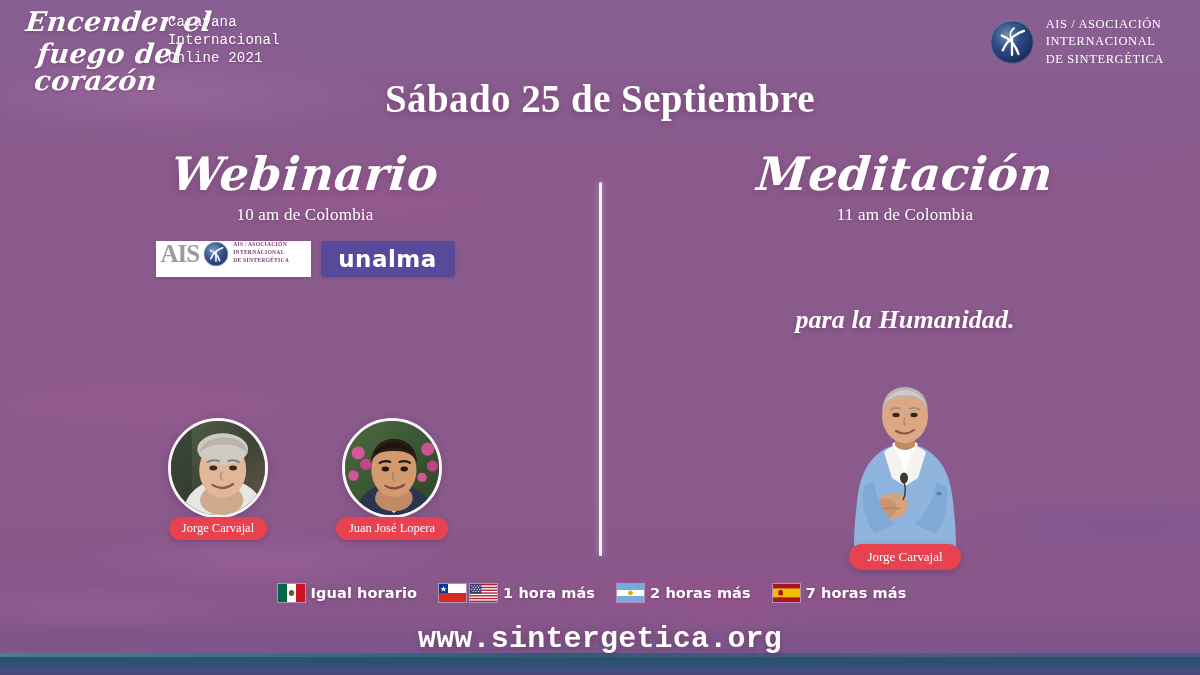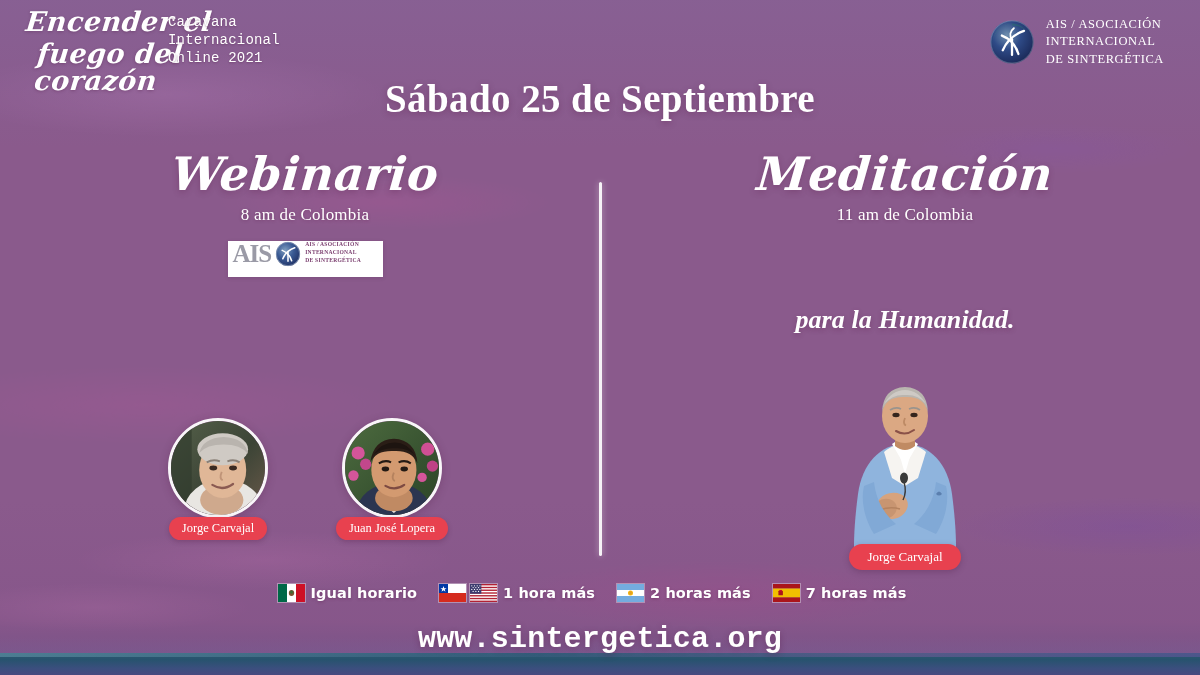--- a/index.html
+++ b/index.html
@@ -234,21 +234,21 @@
       <div>DE SINTERGÉTICA</div>
     </div>
   </div>
 
   <div class="main-title">Sábado 25 de Septiembre</div>
 
   <div class="divider"></div>
 
   <div class="col col-left">
     <div class="col-head">Webinario</div>
-    <div class="col-time">8 am de Colombia</div>
+    <div class="col-time">10 am de Colombia</div>
 
     <div class="logo-row">
       <div class="ais-card">
         <div class="ais-word">AIS</div>
         <svg class="ais-mini" viewBox="0 0 100 100">
           <defs>
             <radialGradient id="gEmb2" cx="38%" cy="34%" r="78%">
               <stop offset="0%" stop-color="#7f9fc0"></stop>
               <stop offset="45%" stop-color="#3a5a94"></stop>
               <stop offset="100%" stop-color="#1b2a5c"></stop>
@@ -258,20 +258,23 @@
           <path d="M30 68 C40 44, 58 32, 76 26" stroke="#fff" stroke-width="6" fill="none" stroke-linecap="round"></path>
           <path d="M28 36 C44 42, 58 56, 64 76" stroke="#fff" stroke-width="6" fill="none" stroke-linecap="round"></path>
           <path d="M50 78 L50 44" stroke="#fff" stroke-width="6" fill="none" stroke-linecap="round"></path>
           <circle cx="50" cy="50" r="45" fill="none" stroke="#8899b5" stroke-width="3"></circle>
         </svg>
         <div class="ais-lines">
           <div>AIS / ASOCIACIÓN</div>
           <div>INTERNACIONAL</div>
           <div>DE SINTERGÉTICA</div>
         </div>
+      </div>
+      <div class="unalma-card">
+        <span>unalma</span>
       </div>
     </div>
 
 
     <div class="speakers">
 
       <div class="speaker">
         <div class="avatar">
           <svg viewBox="0 0 100 100" width="100%" height="100%">
             <defs>

